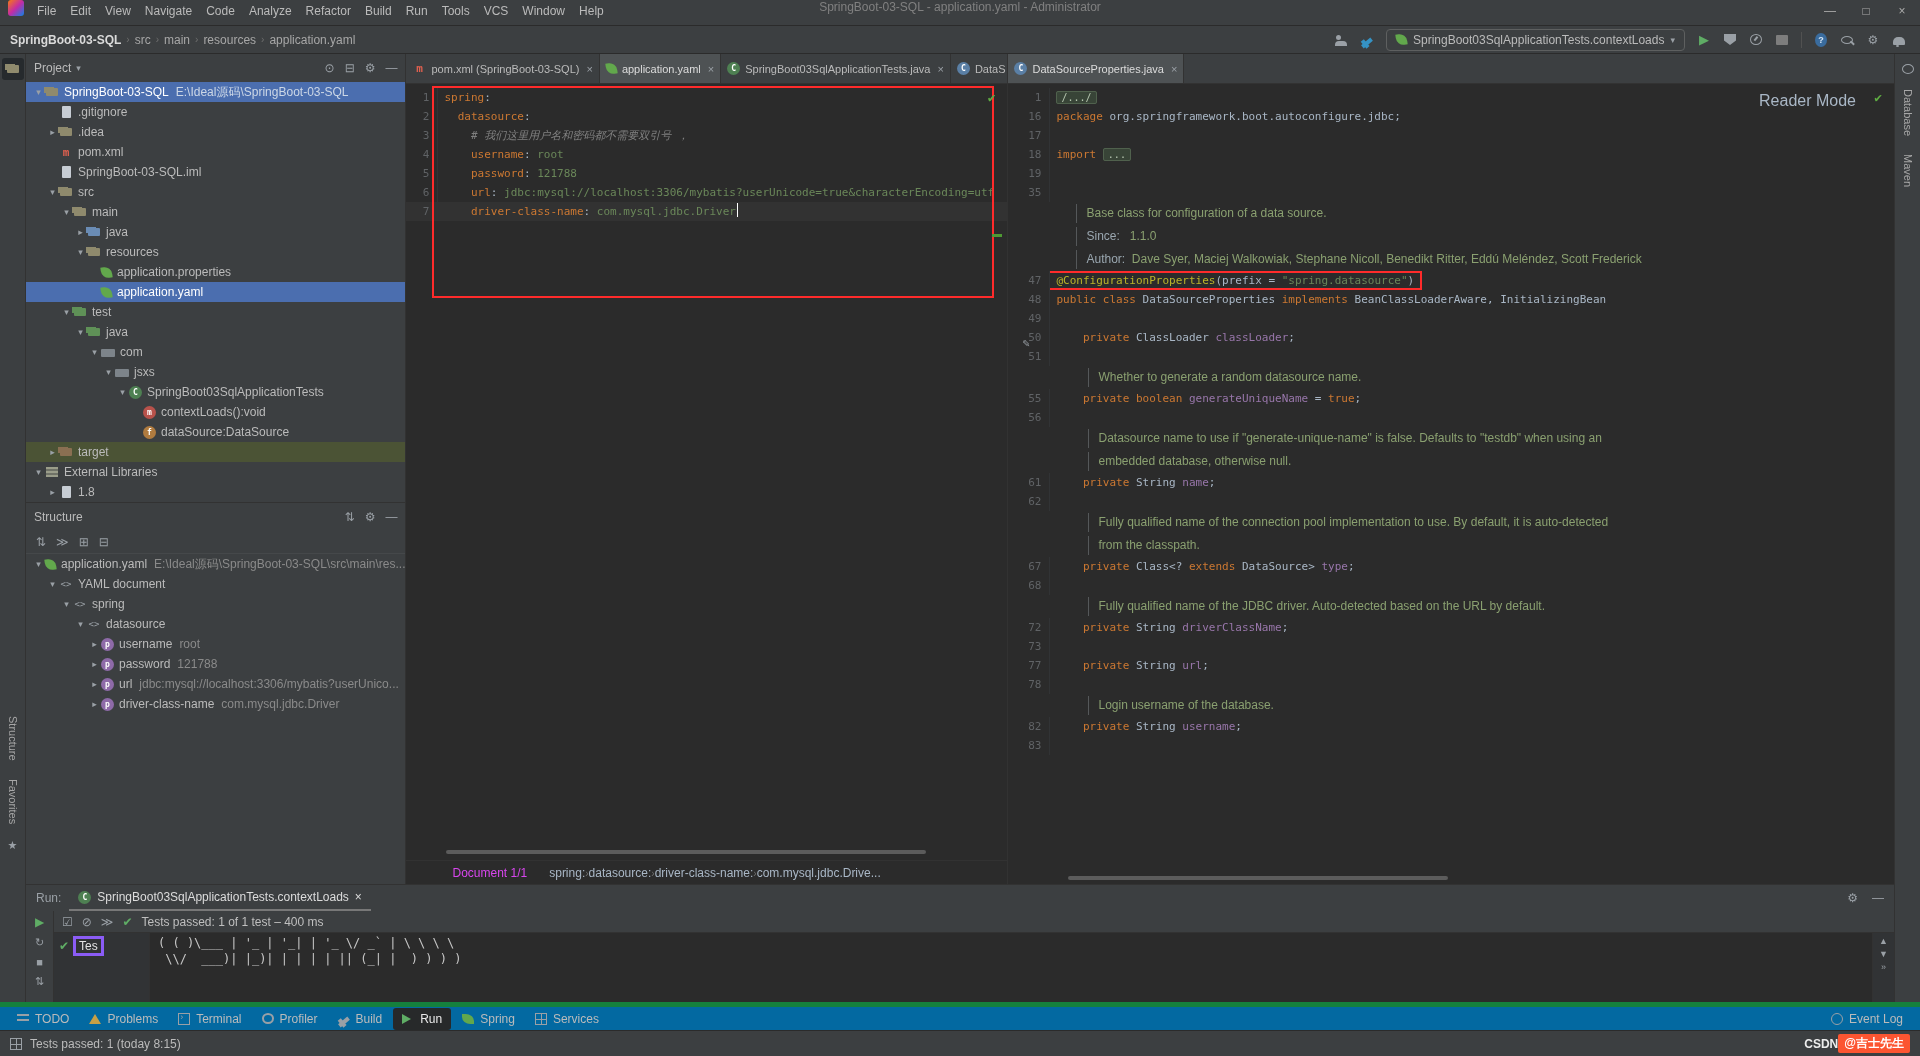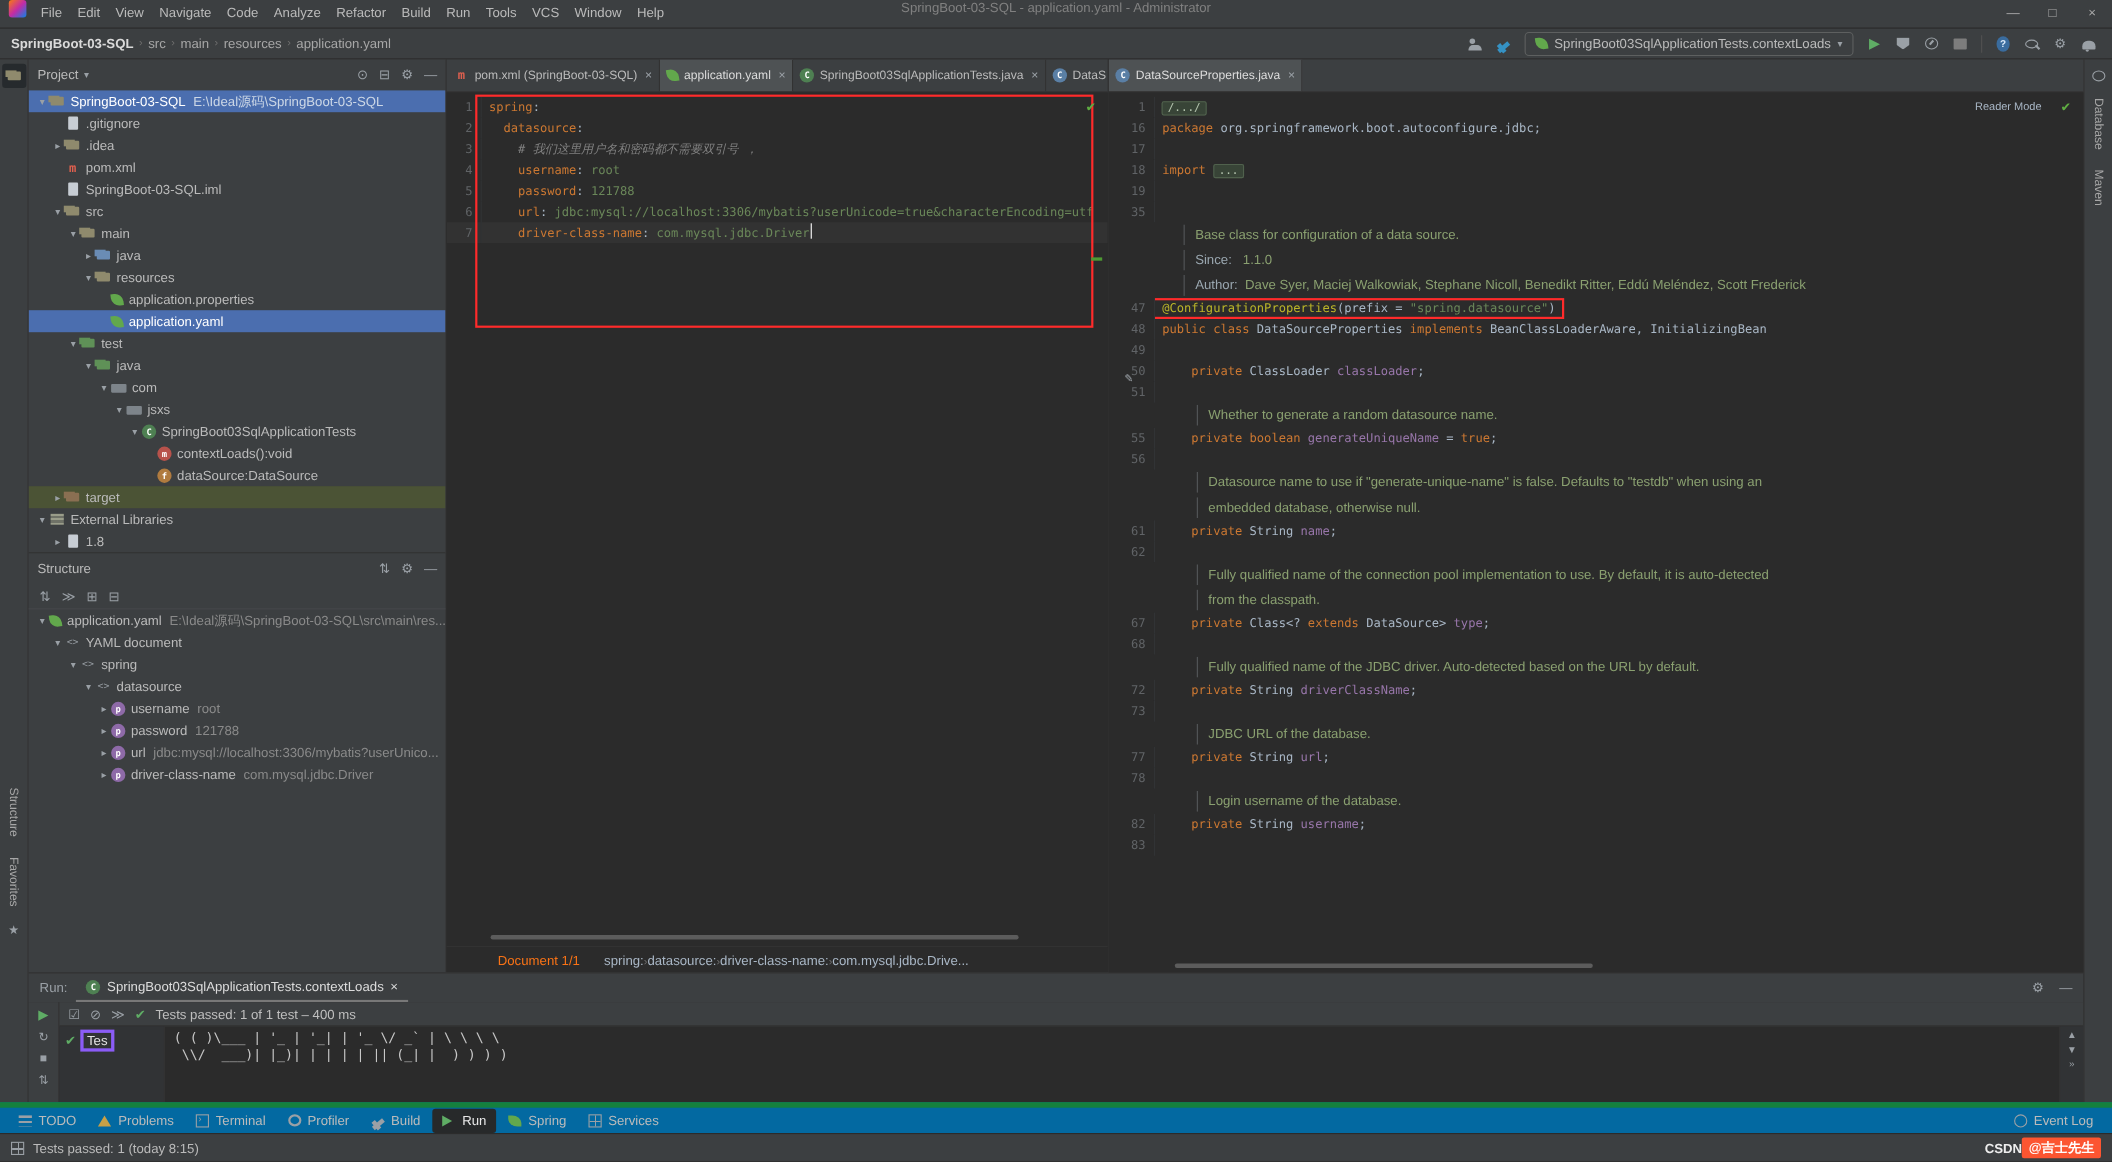--- a/index.html
+++ b/index.html
@@ -106,29 +106,29 @@
   .cursor{display:inline-block;width:1px;height:14px;background:#ffffff;vertical-align:-2px;margin-left:1px}
   .docline{height:23px;align-items:center}
   .docwrap{display:inline-block;font-family:"Liberation Sans",sans-serif;font-size:12px;
      border-left:1px solid #55585a;padding-left:9px;white-space:pre}
   .docwrap.ind0{margin-left:20px}
   .docwrap.ind1{margin-left:32px}
   .redline{border:2px solid #ff2b2b;padding:1px 6px;margin-left:-8px}
   .redbox-left{position:absolute;left:26px;top:2px;width:562px;height:212px;border:2px solid #ff2b2b;pointer-events:none}
   .gcheck{position:absolute;top:6px;right:12px;color:#5fad42;font-size:13px}
   .gdash{position:absolute;right:5px;top:150px;width:10px;height:3px;background:#4e9a33}
-  .readermode{position:absolute;top:8px;right:38px;color:#a9b7c6;font-family:"Liberation Sans",sans-serif;font-size:10px}
+  .readermode{position:absolute;top:8px;right:38px;color:#a9b7c6;font-family:"Liberation Sans",sans-serif;font-size:16px}
   .hscroll{position:absolute;height:4px;background:#5c5c5c;border-radius:2px}
   .hs-left{bottom:6px;left:40px;width:480px}
   .hs-right{bottom:4px;left:60px;width:380px}
   .pencil{position:absolute;left:14px;top:252px;color:#9aa0a6;font-size:12px}
   .pane-footer{flex:0 0 24px;background:#2b2b2b;border-top:1px solid #323232;display:flex;align-items:center;
      gap:8px;padding-left:46px;color:#a9b7c6;font-family:"Liberation Sans",sans-serif}
   .fcrumb{color:#a9b7c6}
-  .doc-label-footer{color:#f97316;margin-right:14px}
+  .doc-label-footer{color:#d946ef;margin-right:14px}
 
   
   .runpanel{flex:0 0 118px;background:#3c3f41;border-top:1px solid #323232;display:flex;flex-direction:column}
   .run-header{flex:0 0 26px;display:flex;align-items:center;padding:0 10px;color:#9aa0a6}
   .run-tab{display:flex;align-items:center;gap:6px;height:26px;padding:0 9px;margin-left:8px;
      color:#dcdcdc;border-bottom:2px solid #787878}
   .run-h-icons{margin-left:auto;display:flex;gap:14px;color:#9aa0a6}
   .run-body{flex:1;display:flex;min-height:0;background:#2b2b2b}
   .run-vstrip{flex:0 0 28px;background:#3c3f41;border-right:1px solid #323232;display:flex;flex-direction:column;
      align-items:center;padding-top:4px;gap:7px;color:#9aa0a6;font-size:11px}
@@ -657,24 +657,20 @@
                     <span class="codeseg"><span class="docwrap ind1"><span class="t-doc">Fully qualified name of the JDBC driver. Auto-detected based on the URL by default.</span></span></span>
                   </div>
                   <div class="cline">
                     <span class="gut">72</span>
                     <span class="codeseg"><span class="t-kw">    private </span><span class="t-plain">String </span><span class="t-field">driverClassName</span><span class="t-plain">;</span></span>
                   </div>
                   <div class="cline">
                     <span class="gut">73</span>
                     <span class="codeseg"></span>
                   </div>
-                  <div class="cline docline">
-                    <span class="gut"></span>
-                    <span class="codeseg"><span class="docwrap ind1"><span class="t-doc">JDBC URL of the database.</span></span></span>
-                  </div>
                   <div class="cline">
                     <span class="gut">77</span>
                     <span class="codeseg"><span class="t-kw">    private </span><span class="t-plain">String </span><span class="t-field">url</span><span class="t-plain">;</span></span>
                   </div>
                   <div class="cline">
                     <span class="gut">78</span>
                     <span class="codeseg"></span>
                   </div>
                   <div class="cline docline">
                     <span class="gut"></span>

